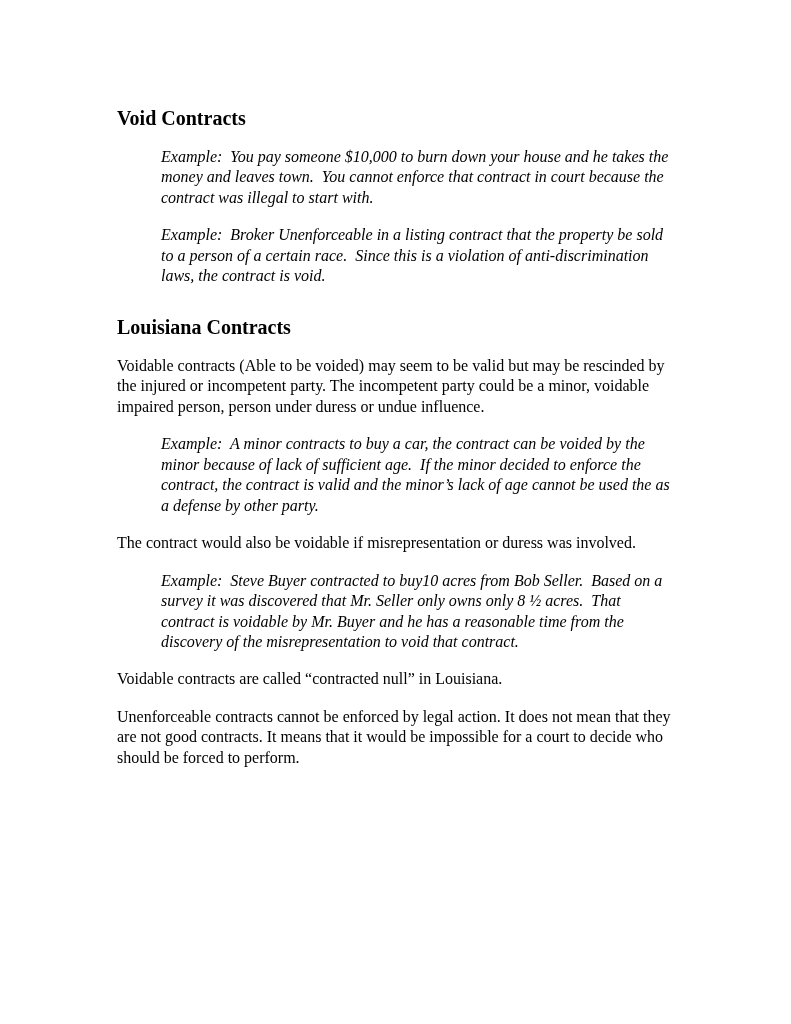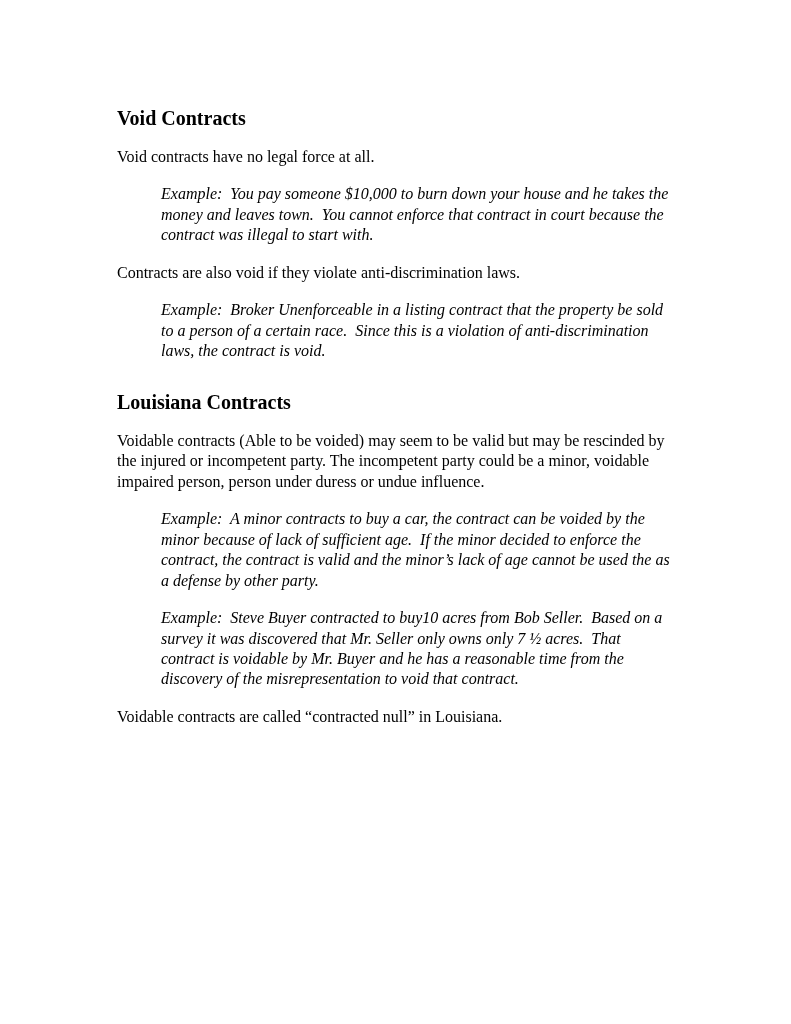--- a/index.html
+++ b/index.html
@@ -39,35 +39,35 @@
     margin-left: 44px;
   }
 </style>
 </head>
 <body>
 
 <div class="page">
 
   <h2 class="heading">Void Contracts</h2>
 
-  <p class="para">Void contracts have no legal force at all.</p>
 
 
   <p class="para example">Example:  You pay someone $10,000 to burn down your house and he takes the money and leaves town.  You cannot enforce that contract in court because the contract was illegal to start with.</p>
 
-  <p class="para">Contracts are also void if they violate anti-discrimination laws.</p>
 
   <p class="para example">Example:  Broker Unenforceable in a listing contract that the property be sold to a person of a certain race.  Since this is a violation of anti-discrimination laws, the contract is void.</p>
 
   <h2 class="heading">Louisiana Contracts</h2>
 
   <p class="para">Voidable contracts (Able to be voided) may seem to be valid but may be rescinded by the injured or incompetent party. The incompetent party could be a minor, voidable impaired person, person under duress or undue influence.</p>
 
   <p class="para example">Example:  A minor contracts to buy a car, the contract can be voided by the minor because of lack of sufficient age.  If the minor decided to enforce the contract, the contract is valid and the minor’s lack of age cannot be used the as a defense by other party.</p>
 
+  <p class="para">The contract would also be voidable if misrepresentation or duress was involved.</p>
 
-  <p class="para example">Example:  Steve Buyer contracted to buy10 acres from Bob Seller.  Based on a survey it was discovered that Mr. Seller only owns only 7 ½ acres.  That contract is voidable by Mr. Buyer and he has a reasonable time from the discovery of the misrepresentation to void that contract.</p>
+  <p class="para example">Example:  Steve Buyer contracted to buy10 acres from Bob Seller.  Based on a survey it was discovered that Mr. Seller only owns only 8 ½ acres.  That contract is voidable by Mr. Buyer and he has a reasonable time from the discovery of the misrepresentation to void that contract.</p>
 
   <p class="para">Voidable contracts are called “contracted null” in Louisiana.</p>
 
 
+  <p class="para">Unenforceable contracts cannot be enforced by legal action. It does not mean that they are not good contracts. It means that it would be impossible for a court to decide who should be forced to perform.</p>
 
 </div>
 
 </body></html>

